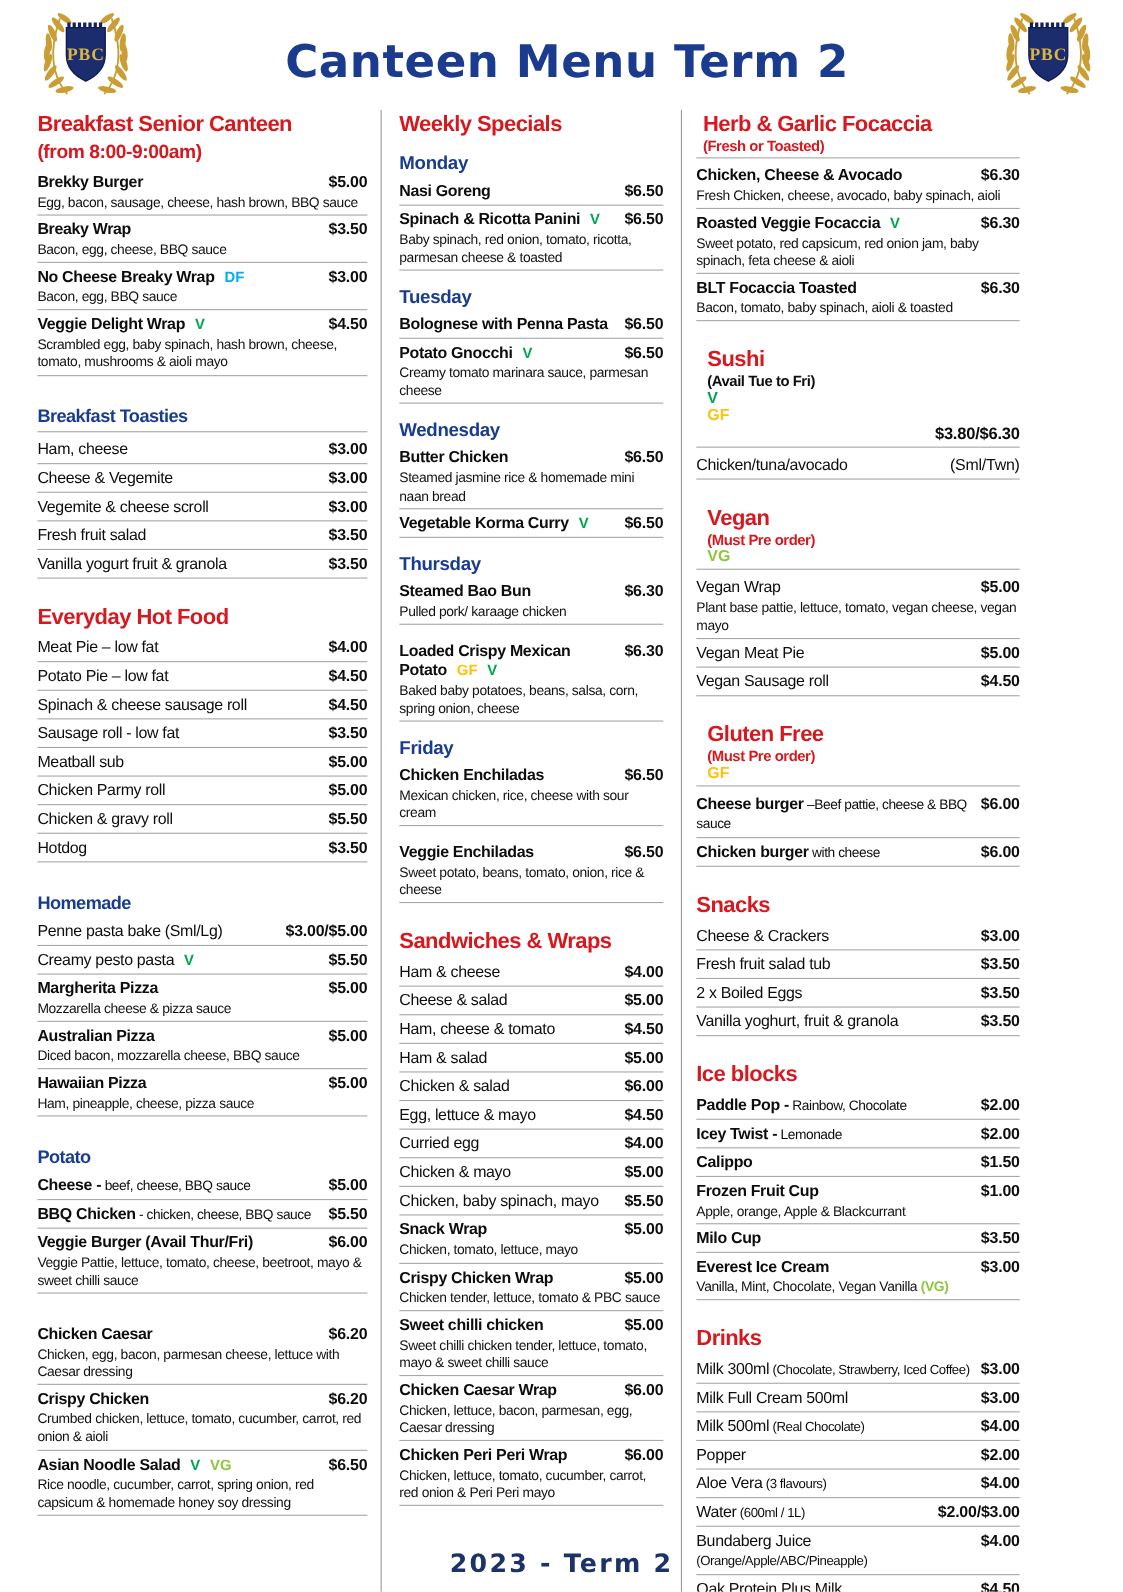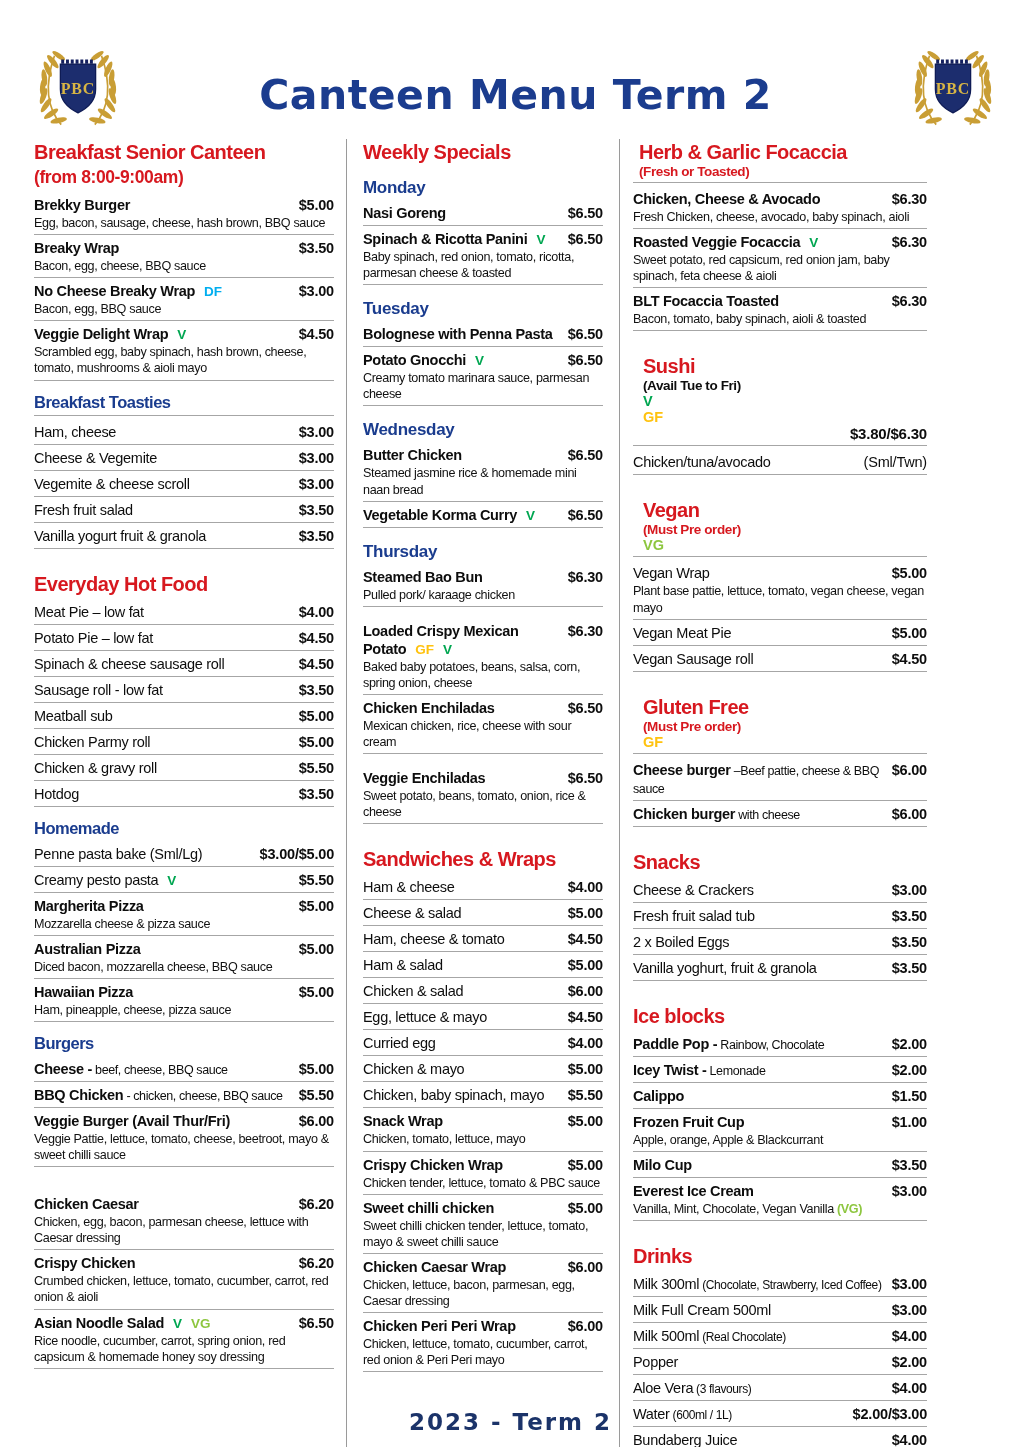--- a/index.html
+++ b/index.html
@@ -1,30 +1,30 @@
 <!DOCTYPE html>
 <html><head>
 <meta charset="utf-8">
 <style>
   html,body{margin:0;padding:0;background:#fff;}
   body{width:1021px;height:1447px;position:relative;overflow:hidden;
        font-family:"Liberation Sans",sans-serif;color:#0d0d0d;letter-spacing:-0.2px;}
   
-  .header{display:flex;justify-content:space-between;align-items:flex-start;padding:8px 26px 0 36px;margin-top:39px;}
+  .header{display:flex;justify-content:space-between;align-items:flex-start;padding:8px 26px 0 36px;}
   .logo{width:84px;height:88px;flex:0 0 auto;}
   .page-title{font-family:"DejaVu Sans",sans-serif;font-weight:bold;font-size:41px;
               color:#1b3c8e;margin-top:24px;letter-spacing:0.5px;}
   
   .columns{display:flex;align-items:stretch;padding:0 34px;margin-top:4px;min-height:1235px;}
   .column{box-sizing:border-box;}
   .col1{width:312px;padding-right:12px;}
   .col2{width:274px;padding:0 16px;border-left:1.5px solid #9a9a9a;border-right:1.5px solid #9a9a9a;}
   .col3{width:307px;padding-left:13px;}
   
-  .sec{margin-top:12px;}
+  .sec{margin-top:28px;}
   .sec:first-child{margin-top:2px;}
   .sec.gap{margin-top:24px;}
   .stitle{display:flex;align-items:baseline;white-space:nowrap;margin-bottom:3px;}
   .stitle.ruled{border-bottom:1.8px solid #a6a6a6;padding-bottom:3px;flex-direction:column;}
   .stitle-main{font-weight:bold;letter-spacing:-0.5px;}
   .stitle.red .stitle-main{color:#d7181f;font-size:20px;}
   .stitle.blue .stitle-main{color:#1a3c8e;font-size:16.5px;}
   .stitle-suffix{font-weight:bold;margin-left:6px;letter-spacing:-0.4px;}
   .stitle-suffix.red{color:#d7181f;font-size:13.5px;}
   .stitle-suffix.black{color:#0d0d0d;font-size:13.5px;}
@@ -246,21 +246,21 @@
         <div class="item">
           <div class="irow">
             <span class="nm"><span class="iname bold">Hawaiian Pizza</span></span>
             <span class="price">$5.00</span>
           </div>
           <div class="desc">Ham, pineapple, cheese, pizza sauce</div>
         </div>
       </section>
       <section class="sec">
         <div class="stitle blue">
-          <span class="stitle-main">Burgers</span>
+          <span class="stitle-main">Potato</span>
         </div>
         <div class="item">
           <div class="irow">
             <span class="nm"><span class="iname bold">Cheese -</span><span class="isuffix"> beef, cheese, BBQ sauce</span></span>
             <span class="price">$5.00</span>
           </div>
         </div>
         <div class="item">
           <div class="irow">
             <span class="nm"><span class="iname bold">BBQ Chicken</span><span class="isuffix"> - chicken, cheese, BBQ sauce</span></span>
@@ -354,20 +354,21 @@
           </div>
           <div class="desc">Pulled pork/ karaage chicken</div>
         </div>
         <div class="item gap">
           <div class="irow">
             <span class="nm"><span class="iname bold">Loaded Crispy Mexican Potato</span><span class="badge" style="color: rgb(255, 194, 14);">GF</span><span class="badge" style="color: rgb(0, 166, 81);">V</span></span>
             <span class="price">$6.30</span>
           </div>
           <div class="desc">Baked baby potatoes, beans, salsa, corn, spring onion, cheese</div>
         </div>
+        <div class="day">Friday</div>
         <div class="item">
           <div class="irow">
             <span class="nm"><span class="iname bold">Chicken Enchiladas</span></span>
             <span class="price">$6.50</span>
           </div>
           <div class="desc">Mexican chicken, rice, cheese with sour cream</div>
         </div>
         <div class="item gap">
           <div class="irow">
             <span class="nm"><span class="iname bold">Veggie Enchiladas</span></span>

